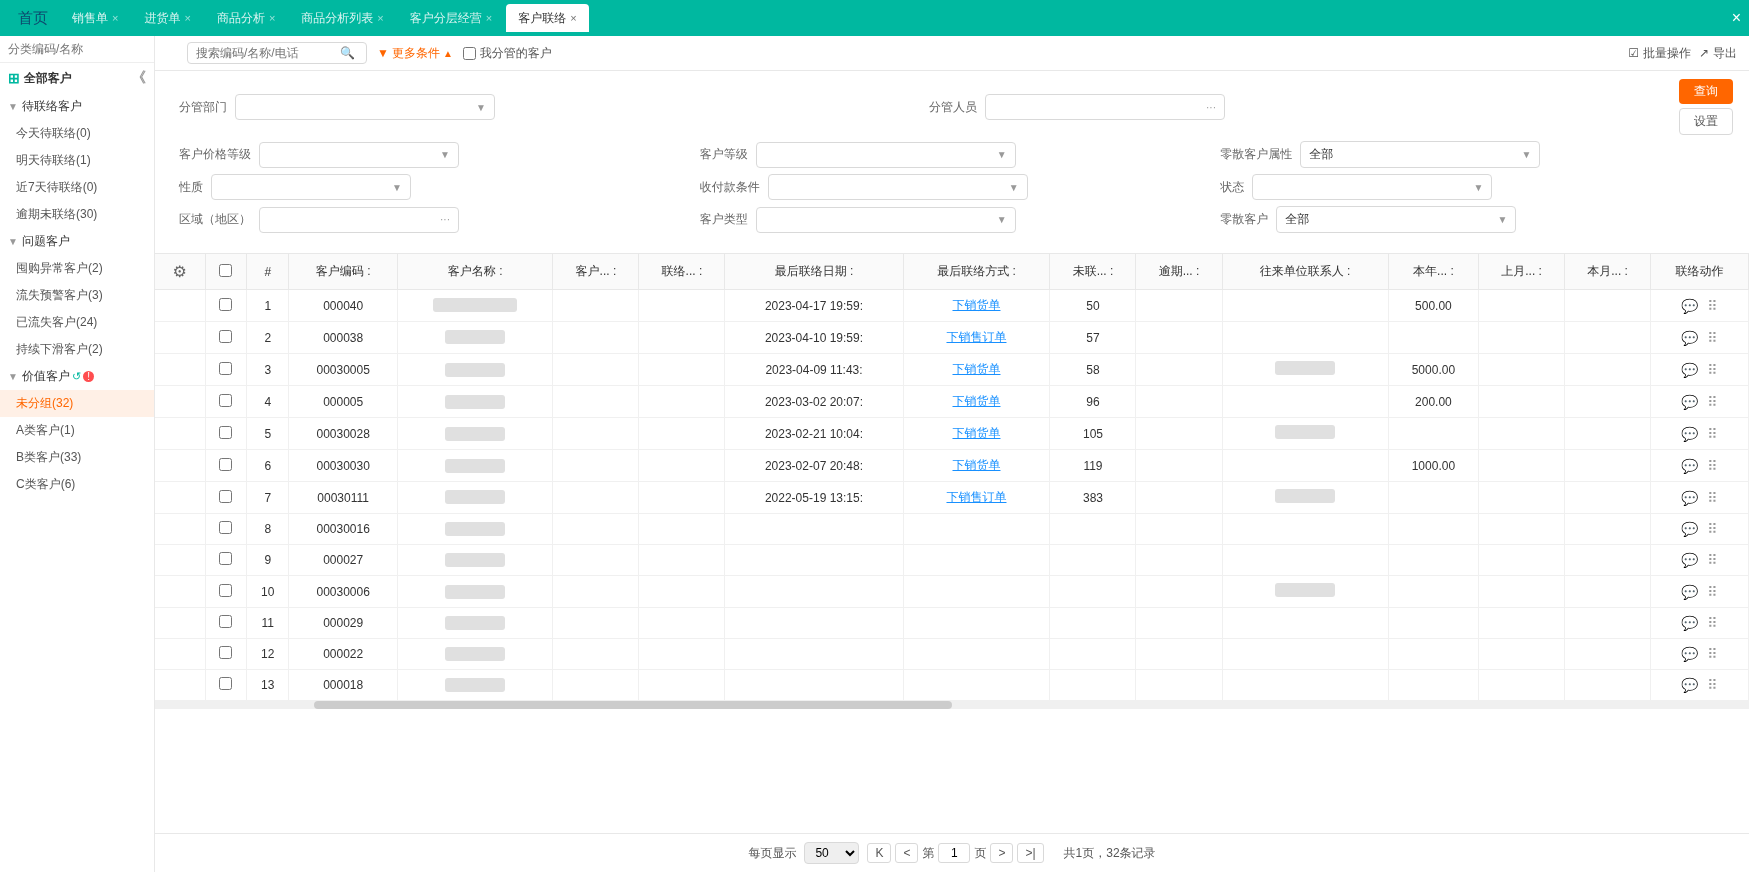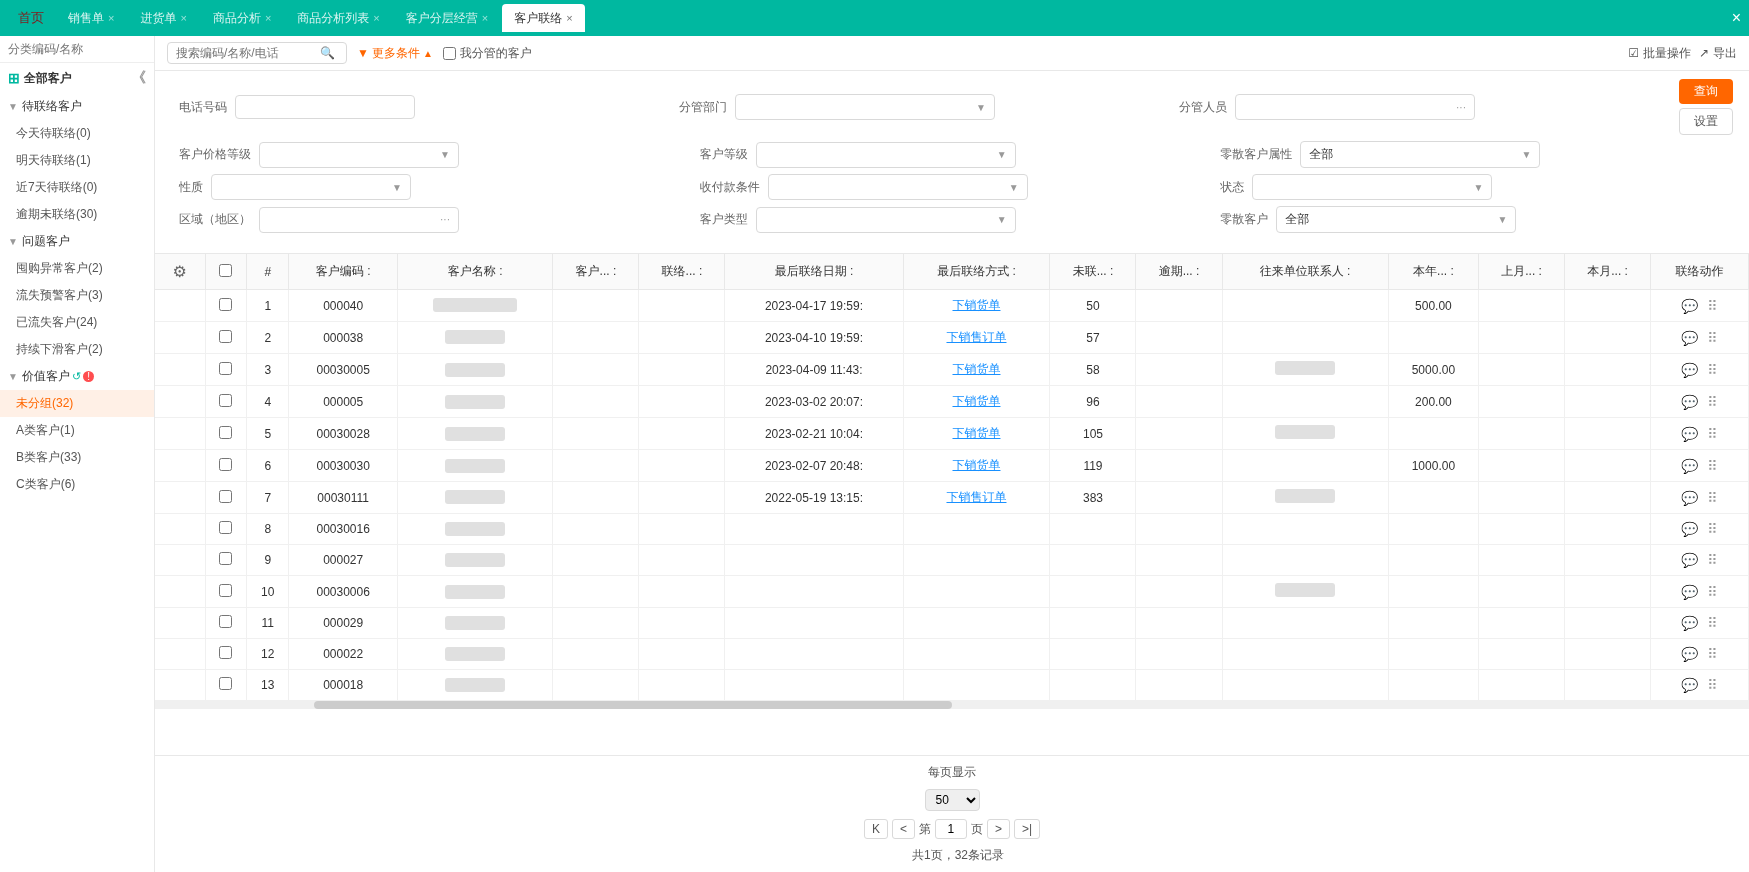--- a/index.html
+++ b/index.html
@@ -28,22 +28,22 @@
       background: #fff;
       color: #333;
     }
     .nav-tab .close-btn {
       color: inherit;
       opacity: 0.7;
       font-size: 11px;
       cursor: pointer;
     }
     .nav-home {
-      color: #7f1d1d;
-      font-size: 13px;
+      color: #0c4a6e;
+      font-size: 15px;
       padding: 0 10px;
       cursor: pointer;
     }
     .nav-close-all {
       margin-left: auto;
       color: #fff;
       font-size: 16px;
       cursor: pointer;
     }
 
@@ -143,20 +143,21 @@
       gap: 10px;
     }
     .filter-search-box {
       display: flex;
       align-items: center;
       border: 1px solid #d9d9d9;
       border-radius: 4px;
       padding: 3px 8px;
       width: 180px;
       gap: 4px;
+      margin-left: 20px;
     }
     .filter-search-box input {
       border: none;
       outline: none;
       font-size: 12px;
       color: #999;
       width: 140px;
     }
     .filter-more {
       color: #ff6600;
@@ -322,21 +323,20 @@
 
     
     .table-footer {
       display: flex;
       align-items: center;
       padding: 8px 16px;
       background: #fff;
       border-top: 1px solid #e8e8e8;
       gap: 8px;
       justify-content: center;
-      flex-direction: column;
     }
     .footer-label { color: #555; }
     .footer-page-size {
       border: 1px solid #d9d9d9;
       border-radius: 4px;
       padding: 2px 6px;
       font-size: 12px;
     }
     .footer-page-nav {
       display: flex;
@@ -498,24 +498,20 @@
           <span>↗</span>
           <span>导出</span>
         </div>
       </div>
     </div>
 
     <div class="adv-filters">
 
       <div class="adv-filter-row">
         <div class="filter-field">
-          <span class="filter-label">电话号码</span>
-          <input class="filter-input" style="max-width: 180px;">
-        </div>
-        <div class="filter-field">
           <span class="filter-label">分管部门</span>
           <div class="filter-select" style="max-width:260px;">
             <span></span>
             <span class="down-arrow">▼</span>
           </div>
         </div>
         <div class="filter-field">
           <span class="filter-label">分管人员</span>
           <div class="filter-select" style="max-width:240px;">
             <span></span>

